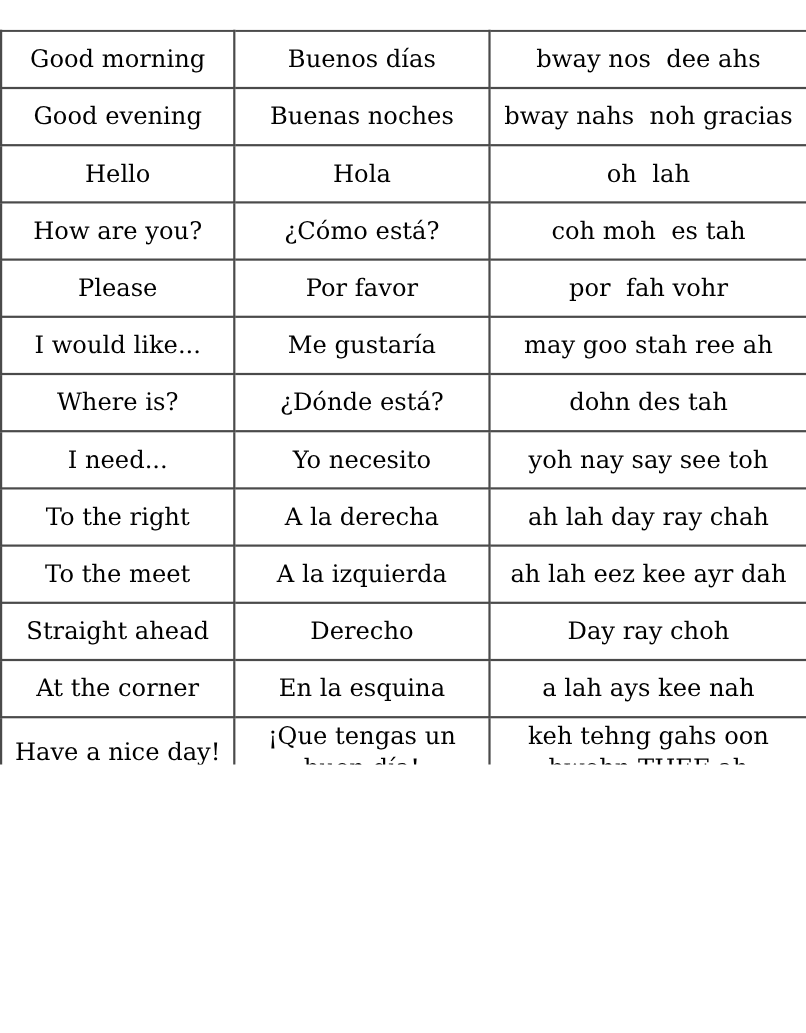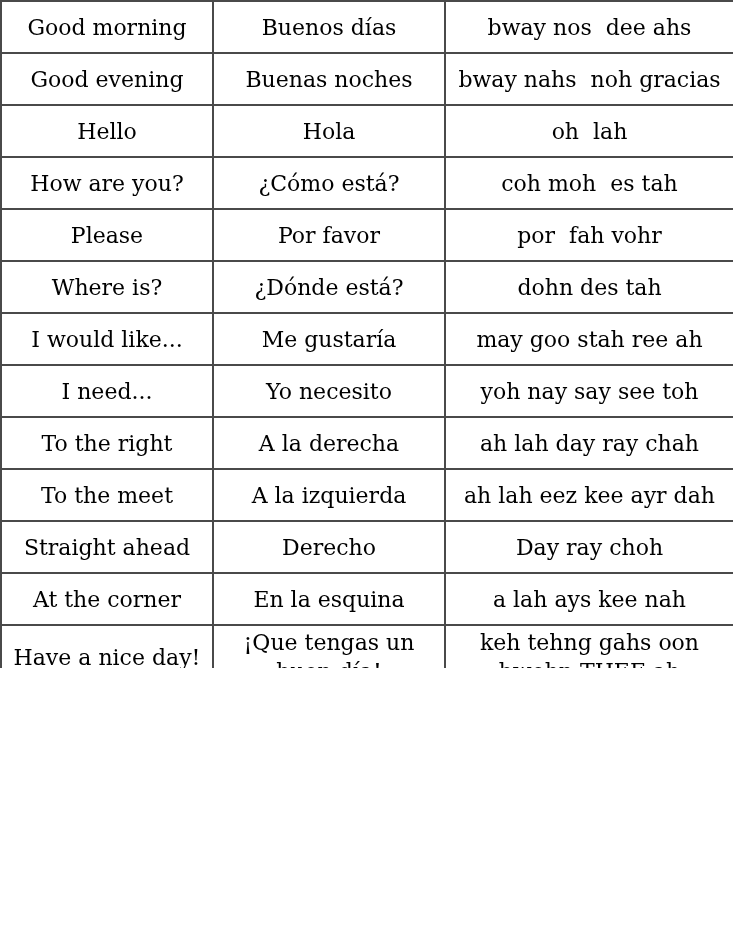--- a/index.html
+++ b/index.html
@@ -10,20 +10,21 @@
     width: 733px;
     height: 939px;
     background: #ffffff;
     overflow: hidden;
     font-family: "DejaVu Serif", "Liberation Serif", serif;
   }
   .table-wrap {
     width: 733px;
     height: 668px;
     overflow: hidden;
+    margin-top: 27px;
   }
   table.phrase-table {
     border-collapse: collapse;
     table-layout: fixed;
     width: 733px;
     margin-top: -36px; 
     background: #ffffff;
   }
   table.phrase-table td {
     border: 2px solid #4a4a4a;
@@ -84,28 +85,28 @@
           <td>How are you?</td>
           <td>¿Cómo está?</td>
           <td>coh moh  es tah</td>
         </tr>
         <tr>
           <td>Please</td>
           <td>Por favor</td>
           <td>por  fah vohr</td>
         </tr>
         <tr>
+          <td>I would like...</td>
+          <td>Me gustaría</td>
+          <td>may goo stah ree ah</td>
+        </tr>
+        <tr>
           <td>Where is?</td>
           <td>¿Dónde está?</td>
           <td>dohn des tah</td>
-        </tr>
-        <tr>
-          <td>I would like...</td>
-          <td>Me gustaría</td>
-          <td>may goo stah ree ah</td>
         </tr>
         <tr>
           <td>I need...</td>
           <td>Yo necesito</td>
           <td>yoh nay say see toh</td>
         </tr>
         <tr>
           <td>To the right</td>
           <td>A la derecha</td>
           <td>ah lah day ray chah</td>

